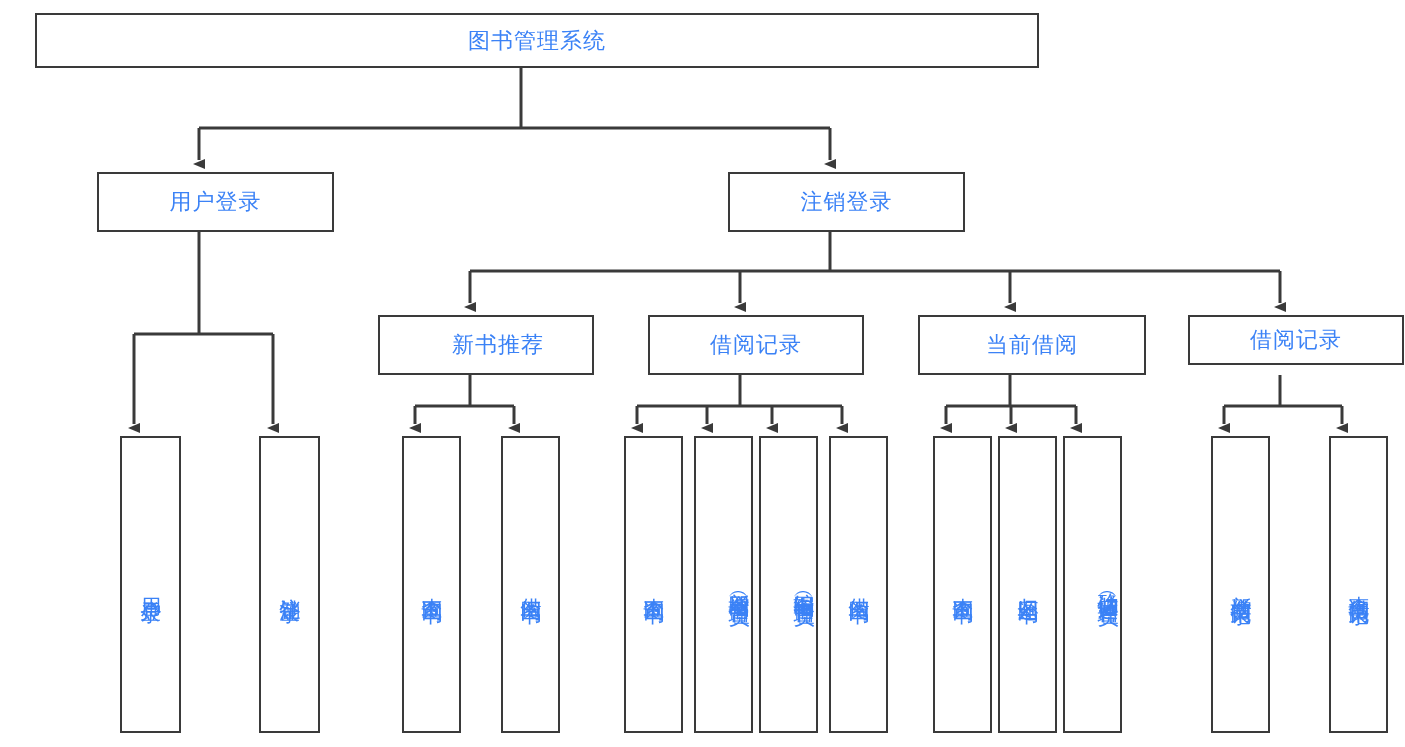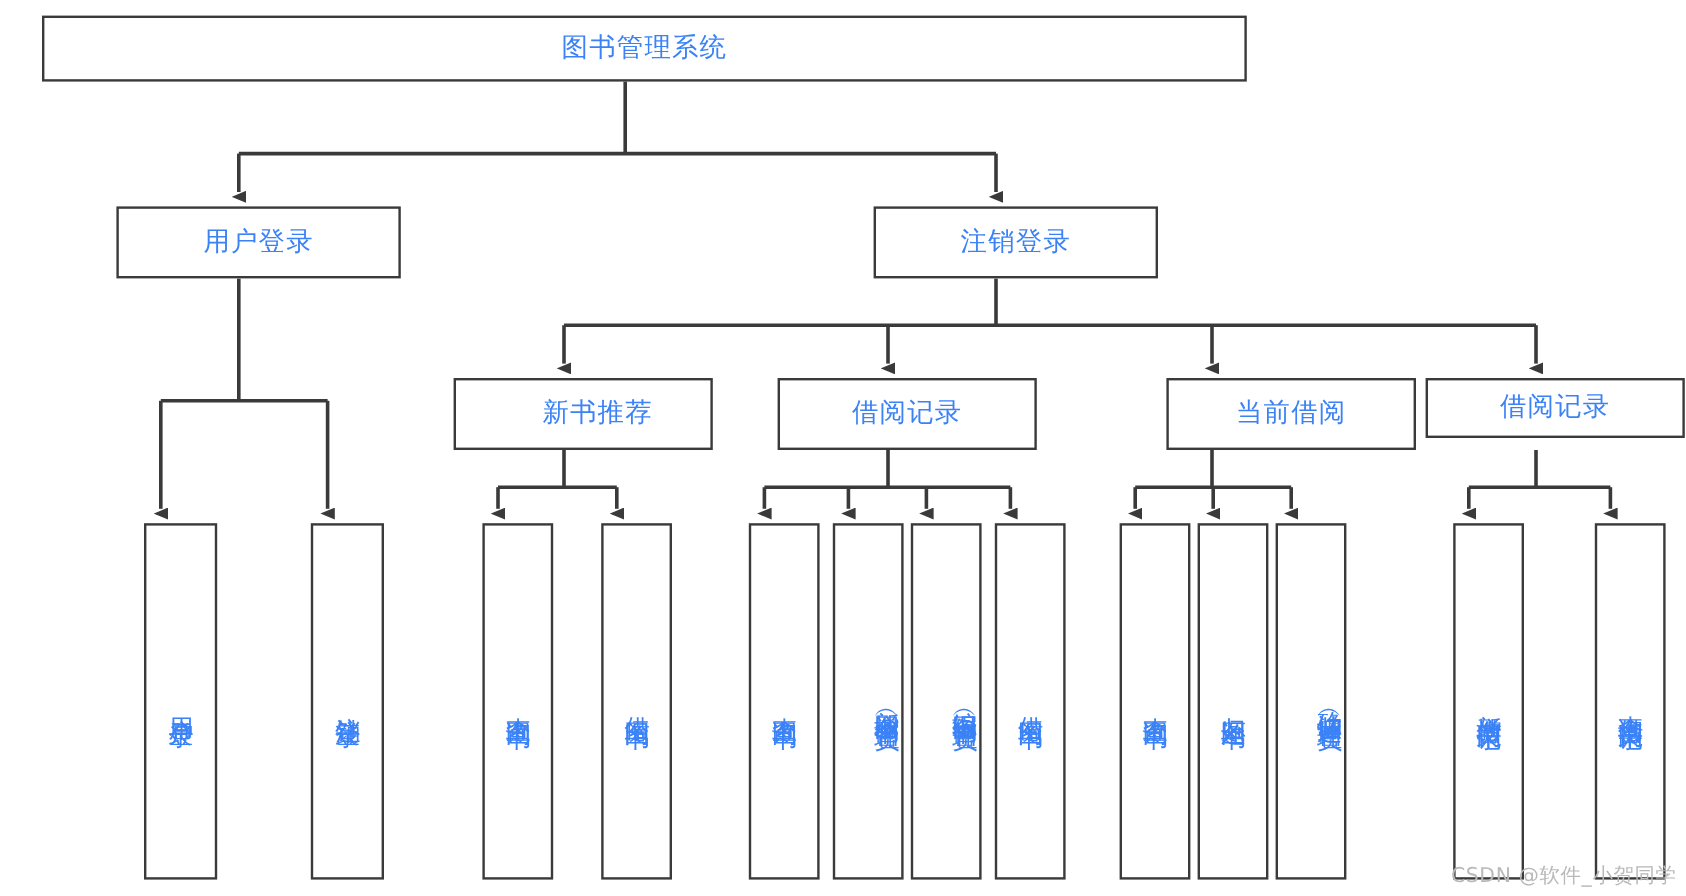--- a/index.html
+++ b/index.html
@@ -132,21 +132,21 @@
   <div class="node h" style="left:712px; top:172px; width:237px; height:60px;">
     <span>注销登录</span>
   </div>
 
   <div class="node h" style="left:362px; top:315px; width:216px; height:60px;padding-left:24px;">
     <span>新书推荐</span>
   </div>
   <div class="node h" style="left:632px; top:315px; width:216px; height:60px;">
     <span>借阅记录</span>
   </div>
-  <div class="node h" style="left:956px; top:315px; width:208px; height:60px;">
+  <div class="node h" style="left:902px; top:315px; width:228px; height:60px;">
     <span>当前借阅</span>
   </div>
   <div class="node h" style="left:1172px; top:315px; width:216px; height:50px;">
     <span>借阅记录</span>
   </div>
 
   <div class="node v" style="left:104px; top:436px; width:61px; height:297px; align-items:center;">
     <span>用户登录</span>
   </div>
   <div class="node v" style="left:243px; top:436px; width:61px; height:297px; align-items:center;">
@@ -183,15 +183,14 @@
     <span>确认归还（管理员）</span>
   </div>
 
   <div class="node v" style="left:1195px; top:436px; width:59px; height:297px; align-items:center;">
     <span>新增借阅记录</span>
   </div>
   <div class="node v" style="left:1313px; top:436px; width:59px; height:297px; align-items:center;">
     <span>查询借阅记录</span>
   </div>
 
-  <div class="watermark">CSDN @软件_小贺同学</div>
 
 </div>
 
 </body></html>

